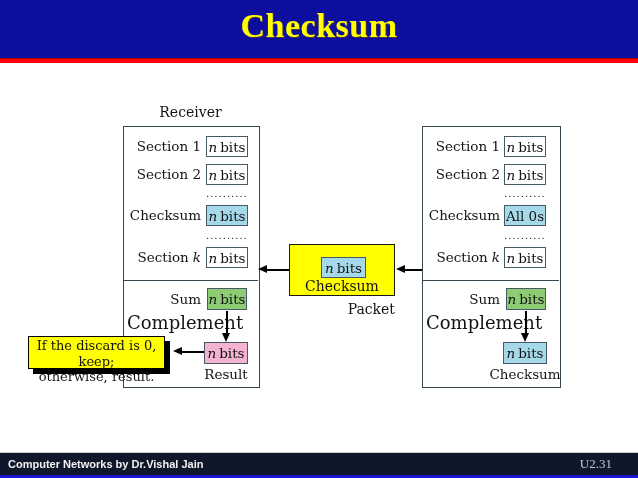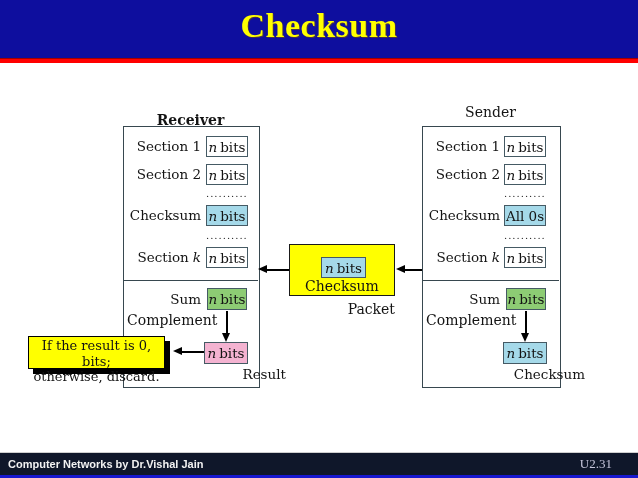--- a/index.html
+++ b/index.html
@@ -25,22 +25,22 @@
   .iv { font-style:italic; margin-left:4px; }
   .cell { position:absolute; width:42px; height:21px; box-sizing:border-box;
           border:1.3px solid #455a64; background:#fff; display:flex;
           align-items:center; justify-content:center; font-size:13.5px; white-space:nowrap; }
   .cell .var { font-style:italic; margin-right:3px; }
   .cell.blue  { background:#a5d9e9; }
   .cell.green { background:#8dcc74; }
   .cell.pink  { background:#f4b3d1; }
   .dots { position:absolute; width:42px; height:12px; font-size:10px; letter-spacing:1px;
           text-align:center; color:#222; line-height:12px; overflow:hidden; }
-  .freetext { position:absolute; font-size:14px; white-space:nowrap; }
-  .caption { position:absolute; width:120px; text-align:right; font-size:13.5px; }
+  .freetext { position:absolute; font-size:18px; white-space:nowrap; }
+  .caption { position:absolute; width:120px; text-align:center; font-size:13.5px; }
 
   
   .vline { position:absolute; width:1.6px; background:#000; }
   .hline { position:absolute; height:1.8px; background:#000; }
   .ah-left { position:absolute; width:0; height:0;
              border-top:4.5px solid transparent; border-bottom:4.5px solid transparent;
              border-right:9.5px solid #000; }
   .ah-down { position:absolute; width:0; height:0;
              border-left:4.5px solid transparent; border-right:4.5px solid transparent;
              border-top:9px solid #000; }
@@ -76,21 +76,21 @@
 <body>
 
 <div class="slide">
 
   <div class="hdr">
     <div class="hdr-title">Checksum</div>
   </div>
   <div class="rule-dark"></div>
   <div class="rule-red"></div>
 
-  <div class="col-title" style="left:123px; top:112px; width:135px;font-weight:bold;">Receiver</div>
+  <div class="col-title" style="left:123px; top:104px; width:135px;">Receiver</div>
   <div class="col-box" style="left:123px; top:126px; width:135px; height:260px;"></div>
   <div class="divider" style="left:123px; top:280px; width:135px;"></div>
 
   <div class="lbl" style="left:123px; top:136px;"><span>Section 1</span></div>
   <div class="cell" style="left:206px; top:136px;">
       <span class="var">n</span>
       <span>bits</span>
     </div>
 
   <div class="lbl" style="left:123px; top:164px;"><span>Section 2</span></div>
@@ -124,21 +124,20 @@
 
   <div class="vline" style="left:226px; top:311px; height:23px;"></div>
   <div class="ah-down" style="left:222px; top:333px;"></div>
 
   <div class="cell pink" style="left:204px; top:342px; width:44px; height:22px;">
       <span class="var">n</span>
       <span>bits</span>
     </div>
   <div class="caption" style="left:166px; top:366px;">Result</div>
 
-  <div class="col-title" style="left:422px; top:104px; width:137px;">Sender</div>
   <div class="col-box" style="left:422px; top:126px; width:137px; height:260px;"></div>
   <div class="divider" style="left:422px; top:280px; width:137px;"></div>
 
   <div class="lbl" style="left:422px; top:136px;"><span>Section 1</span></div>
   <div class="cell" style="left:504px; top:136px;">
       <span class="var">n</span>
       <span>bits</span>
     </div>
 
   <div class="lbl" style="left:422px; top:164px;"><span>Section 2</span></div>
@@ -187,22 +186,22 @@
   </div>
   <div class="packet-caption">Packet</div>
 
   <div class="hline" style="left:267px; top:269px; width:22px;"></div>
   <div class="ah-left" style="left:258px; top:265px;"></div>
 
   <div class="hline" style="left:405px; top:269px; width:17px;"></div>
   <div class="ah-left" style="left:396px; top:265px;"></div>
 
   <div class="callout">
-    <div>If the result is 0, bits;</div>
-    <div>otherwise, discard.</div>
+    <div>If the discard is 0, keep;</div>
+    <div>otherwise, result.</div>
   </div>
   <div class="hline" style="left:182px; top:351px; width:22px;"></div>
   <div class="ah-left" style="left:173px; top:347px;"></div>
 
   <div class="ftr">
     <div class="ftr-left">Computer Networks by Dr.Vishal Jain</div>
     <div class="ftr-right">U2.31</div>
   </div>
   <div class="ftr-strip"></div>
 

